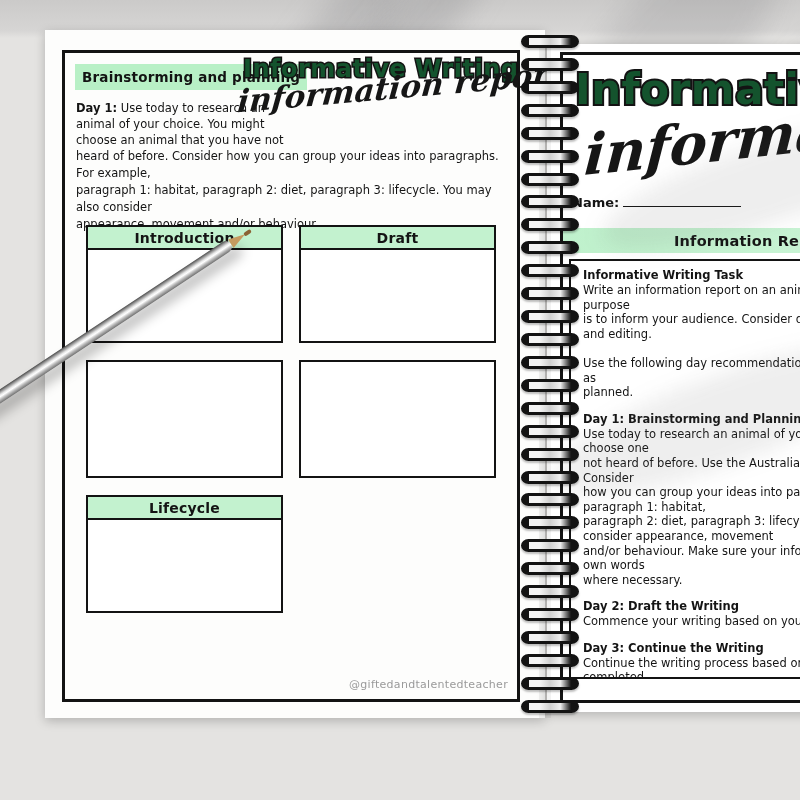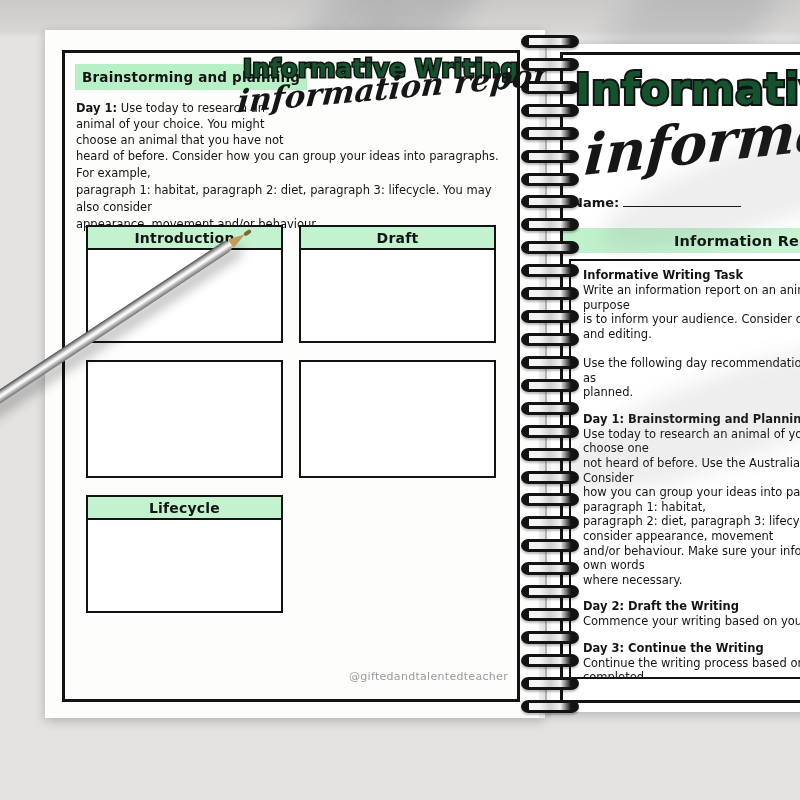--- a/index.html
+++ b/index.html
@@ -50,21 +50,21 @@
 
   .boxes-grid{position:absolute;left:21px;top:172px;width:410px;
     display:grid;grid-template-columns:197px 197px;grid-auto-rows:118px;
     justify-content:space-between;row-gap:17px;}
   .wbox{border:2.5px solid #131313;background:#ffffff;display:flex;flex-direction:column;}
   .wbox-header{height:21px;background:#c3f2cf;border-bottom:2.5px solid #131313;
     display:flex;align-items:center;justify-content:center;
     font-weight:bold;font-size:14px;letter-spacing:.2px;}
   .wbox-body{flex:1;background:#fff;}
 
-  .credit{position:absolute;right:9px;bottom:16px;color:#9a9a9a;font-size:11px;letter-spacing:.3px;}
+  .credit{position:absolute;right:9px;bottom:8px;color:#9a9a9a;font-size:11px;letter-spacing:.3px;}
 
   
   .pen{position:absolute;left:-46px;top:421px;width:332px;height:12px;
     transform:rotate(-33.5deg);transform-origin:0 50%;z-index:7;
     background:linear-gradient(180deg,#4c4c4c 0%,#9a9a9a 18%,#e8e8e8 38%,#ffffff 52%,#bdbdbd 72%,#6f6f6f 100%);
     border-radius:6px;
     box-shadow:6px 10px 12px rgba(0,0,0,.25);}
   .pen-tip{position:absolute;right:-17px;top:1px;width:0;height:0;
     border-top:5px solid transparent;border-bottom:5px solid transparent;
     border-left:17px solid #c59a5f;}

